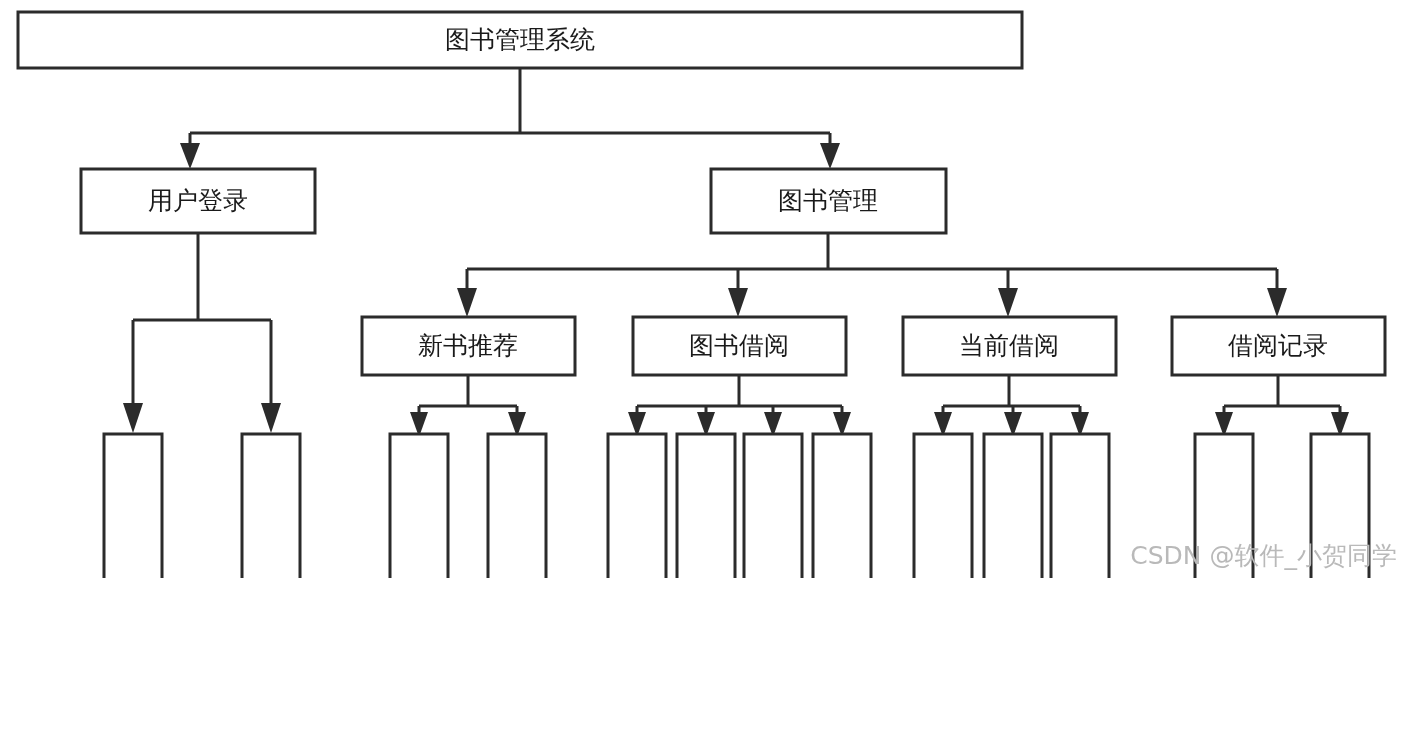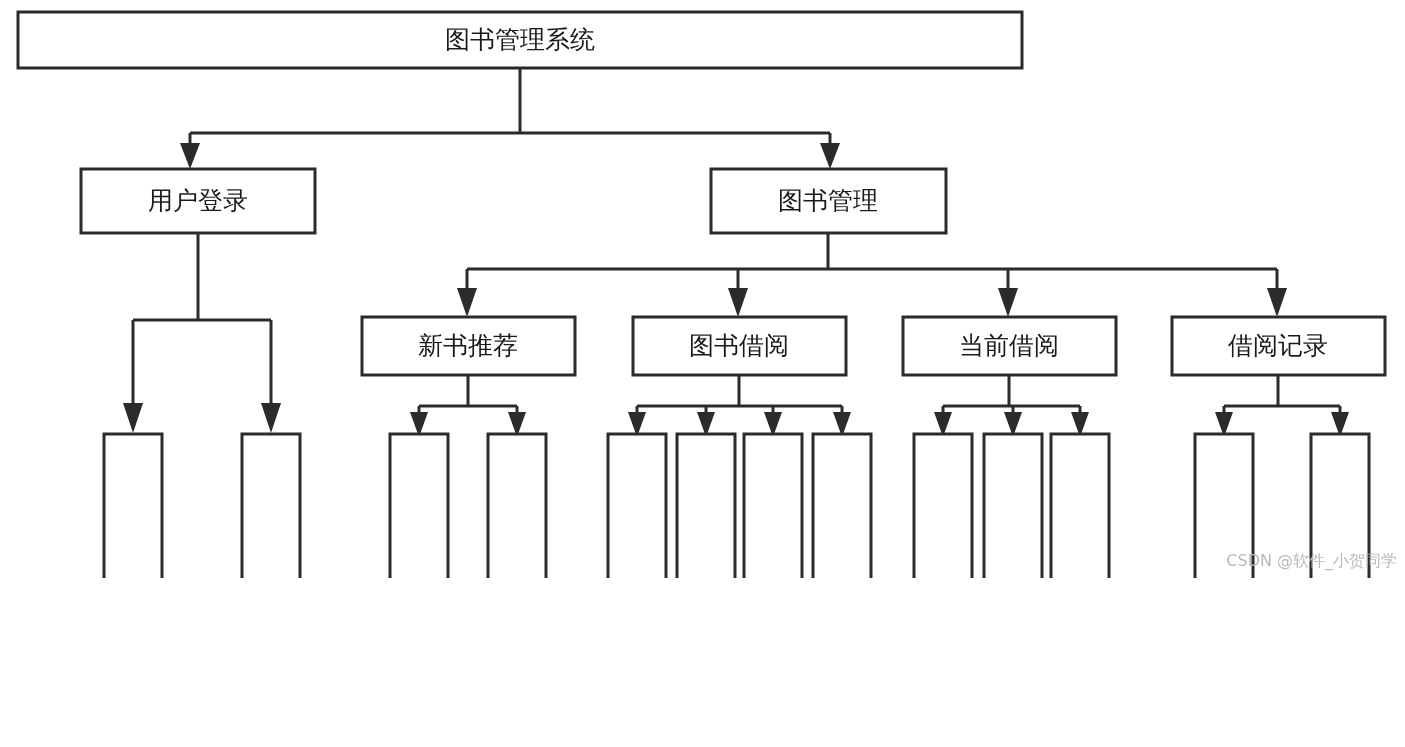--- a/index.html
+++ b/index.html
@@ -59,21 +59,21 @@
     align-items: flex-start;
     justify-content: center;
     white-space: nowrap;
     user-select: none;
   }
   .watermark {
     position: absolute;
     right: 8px;
     bottom: 6px;
     font-family: "DejaVu Sans", "Liberation Sans", sans-serif;
-    font-size: 16px;
+    font-size: 25px;
     color: #b9b9b9;
     white-space: nowrap;
     user-select: none;
   }
 </style>
 </head>
 <body>
 
 <div id="stage">
 

